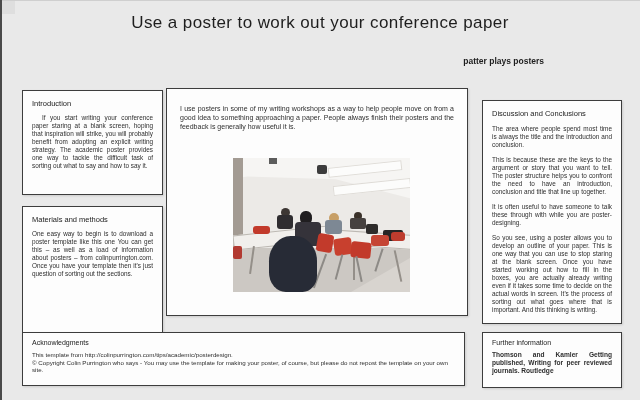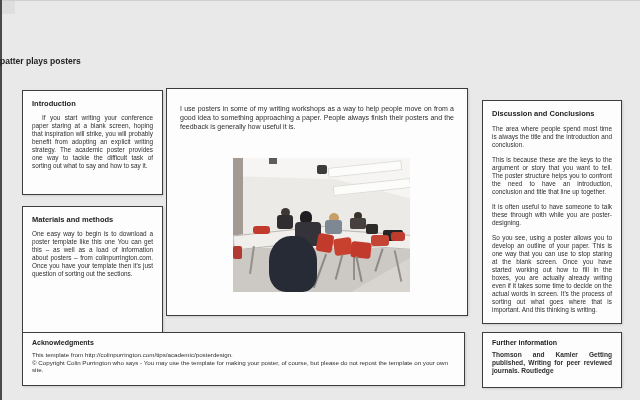--- a/index.html
+++ b/index.html
@@ -3,24 +3,24 @@
 <meta charset="utf-8">
 <style>
   html,body{margin:0;padding:0;}
   body{width:640px;height:400px;background:#e9e9e9;font-family:"Liberation Sans",sans-serif;overflow:hidden;}
   .stage{position:relative;width:640px;height:400px;background:#e9e9e9;}
   .edge-top{position:absolute;left:0;top:0;width:640px;height:1px;background:#cfcfcf;}
   .edge-left{position:absolute;left:0;top:0;width:2px;height:400px;background:#4a4a4a;}
   .corner-chip{position:absolute;left:2px;top:1px;width:13px;height:13px;background:#dedede;}
 
   .title{position:absolute;top:13px;left:0;width:640px;text-align:center;font-size:17px;font-weight:400;color:#1e1e1e;letter-spacing:.4px;margin:0;}
-  .subtitle{position:absolute;top:56px;left:0;width:618px;text-align:left;font-size:8.5px;font-weight:700;color:#1e1e1e;}
+  .subtitle{position:absolute;top:56px;left:0;width:544px;text-align:right;font-size:8.5px;font-weight:700;color:#1e1e1e;}
 
   .box{position:absolute;background:#fdfdfd;border:1px solid #3d3d3d;box-shadow:1px 1px 2px rgba(0,0,0,.12);box-sizing:border-box;}
-  .box h2{font-size:7.5px;font-weight:700;color:#222;margin:8px 9px 0 9px;}
+  .box h2{font-size:7.5px;font-weight:400;color:#222;margin:8px 9px 0 9px;}
   .box p{font-size:6.4px;line-height:8px;color:#2e2e2e;margin:6px 9px 0 9px;text-align:justify;}
   .box p.noj{text-align:left;}
   .indent{text-indent:10px;}
 
   .intro{left:22px;top:90px;width:141px;height:105px;}
   .materials{left:22px;top:206px;width:141px;height:137px;}
   .centerbox{left:166px;top:88px;width:302px;height:228px;}
   .centerbox p{font-size:7px;line-height:9px;margin:15px 13px 0 13px;}
   .discussion{left:482px;top:88px;width:140px;height:224px;margin-top:12px;}
   .discussion p{margin-top:7px;}
@@ -54,20 +54,21 @@
   .ph-redbag{left:0;top:88px;width:9px;height:13px;background:#b23a31;border-radius:2px;}
 </style>
 </head>
 <body>
 
 <div class="stage">
   <div class="edge-top"></div>
   <div class="corner-chip"></div>
   <div class="edge-left"></div>
 
+  <h1 class="title">Use a poster to work out your conference paper</h1>
   <div class="subtitle">patter plays posters</div>
 
   <section class="box intro">
     <h2>Introduction</h2>
     <p class="indent">If you start writing your conference paper staring at a blank screen, hoping that inspiration will strike, you will probably benefit from adopting an explicit writing strategy. The academic poster provides one way to tackle the difficult task of sorting out what to say and how to say it.</p>
   </section>
 
   <section class="box materials">
     <h2>Materials and methods</h2>
     <p>One easy way to begin is to download a poster template like this one You can get this – as well as a load of information about posters – from colinpurrington.com. Once you have your template then it's just question of sorting out the sections.</p>

